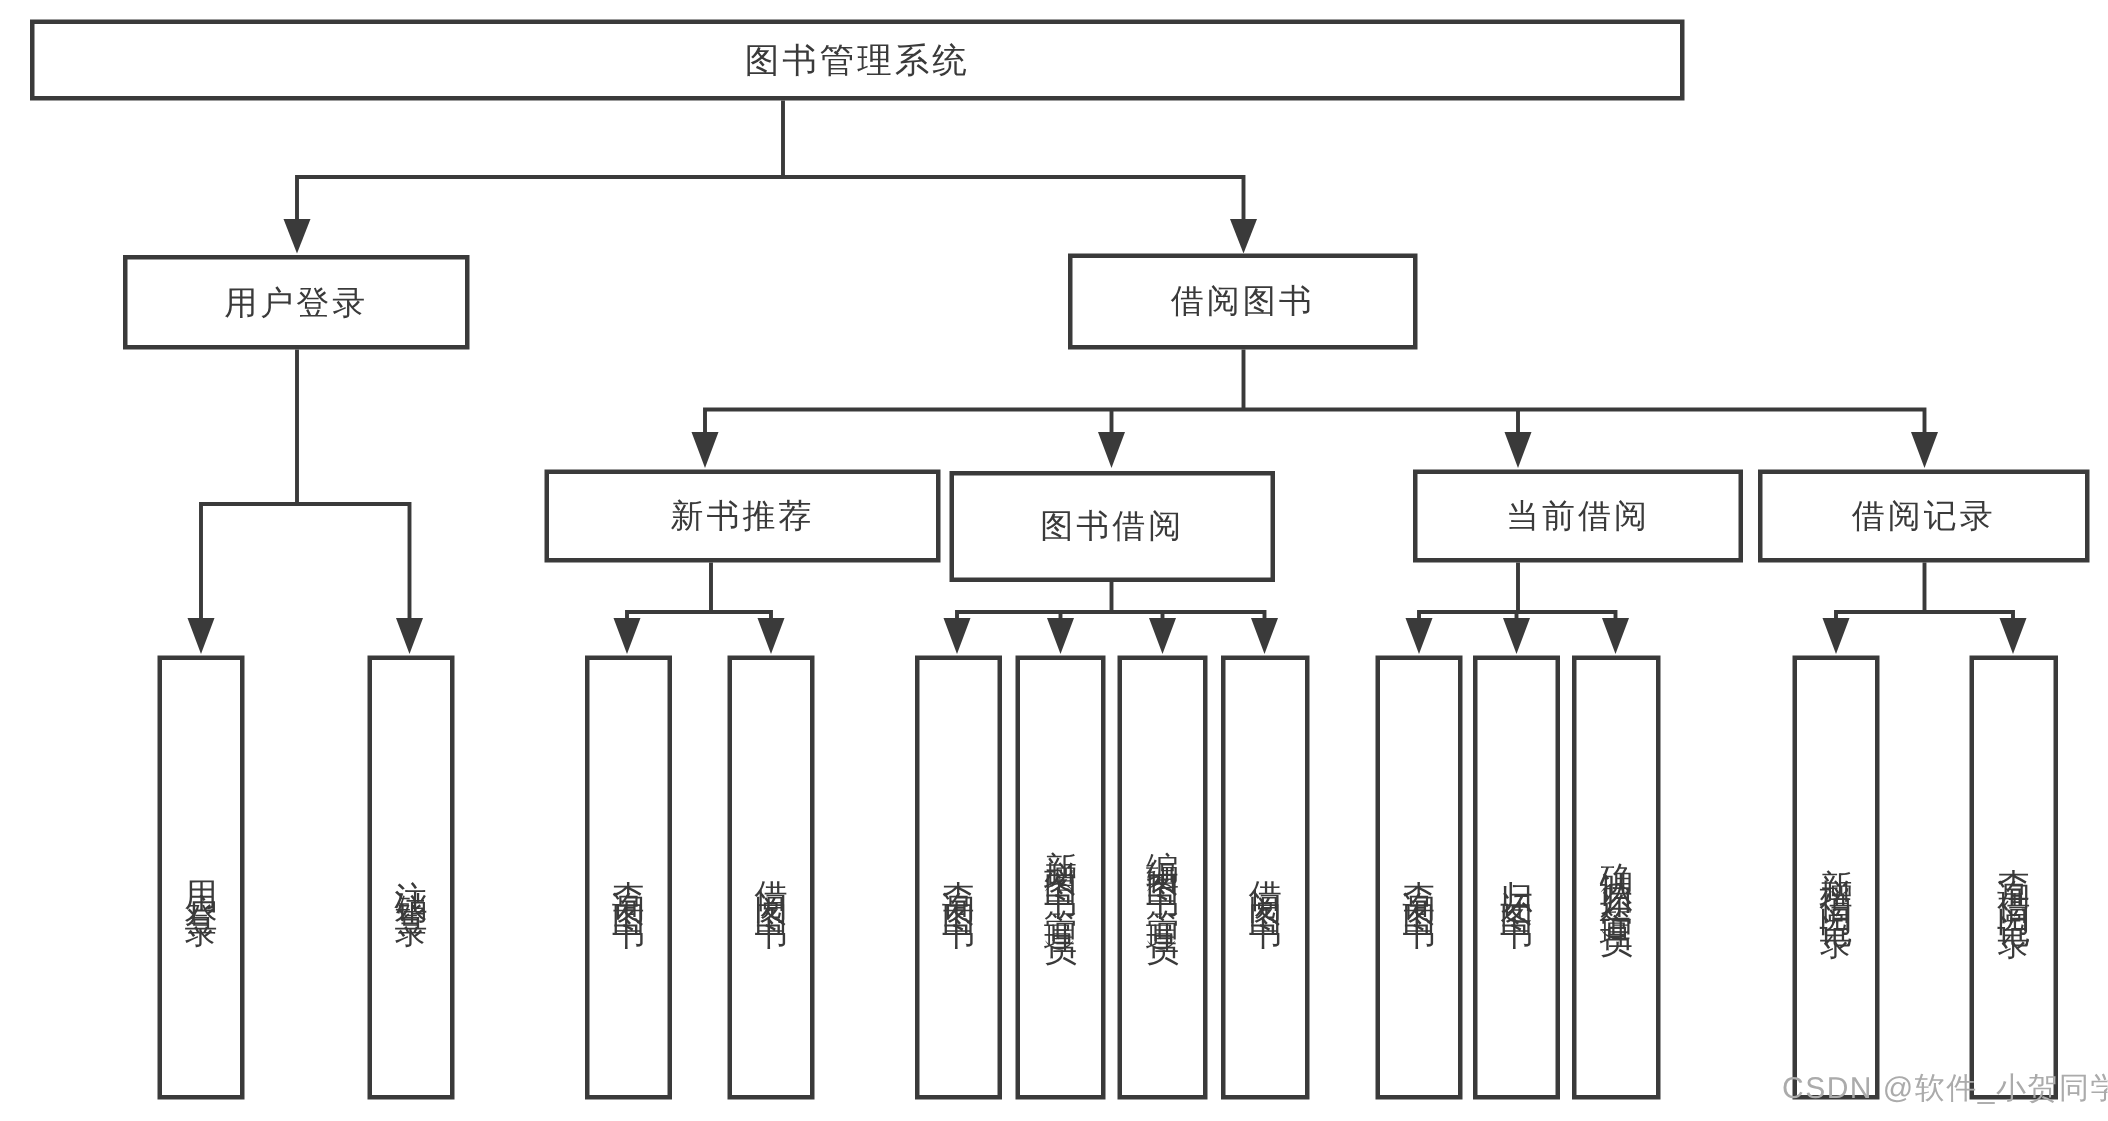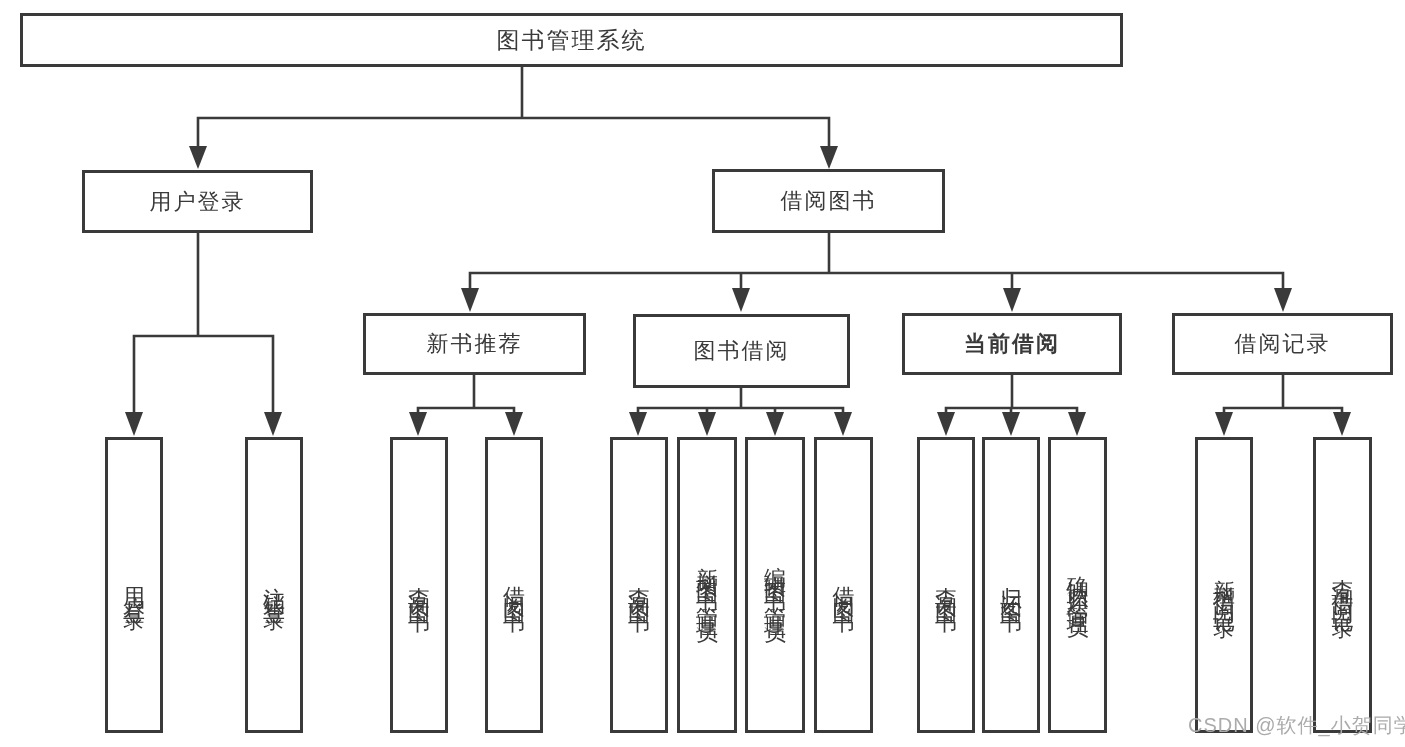--- a/index.html
+++ b/index.html
@@ -116,23 +116,23 @@
     <path d="M1283 374 V408 M1224 408 H1342 M1224 408 V414 M1342 408 V414"></path>
     <polygon points="1215,412 1233,412 1224,436"></polygon>
     <polygon points="1333,412 1351,412 1342,436"></polygon>
   </svg>
 
   <div class="node root" style="left:20px;top:13px;width:1103px;height:54px;">图书管理系统</div>
 
   <div class="node" style="left:82px;top:170px;width:231px;height:63px;">用户登录</div>
   <div class="node" style="left:712px;top:169px;width:233px;height:64px;">借阅图书</div>
 
-  <div class="node" style="left:363px;top:313px;width:223px;height:62px;">新书推荐</div>
+  <div class="node" style="left:363px;top:313px;width:264px;height:62px;">新书推荐</div>
   <div class="node" style="left:633px;top:314px;width:217px;height:74px;">图书借阅</div>
-  <div class="node" style="left:902px;top:313px;width:220px;height:62px;font-weight:bold;">当前借阅</div>
+  <div class="node" style="left:942px;top:313px;width:220px;height:62px;">当前借阅</div>
   <div class="node" style="left:1172px;top:313px;width:221px;height:62px;">借阅记录</div>
 
   <div class="leaf" style="left:105px;top:437px;width:58px;height:296px;">
     <span class="vtext">用户登录</span>
   </div>
   <div class="leaf" style="left:245px;top:437px;width:58px;height:296px;">
     <span class="vtext">注销登录</span>
   </div>
 
   <div class="leaf" style="left:390px;top:437px;width:58px;height:296px;">

